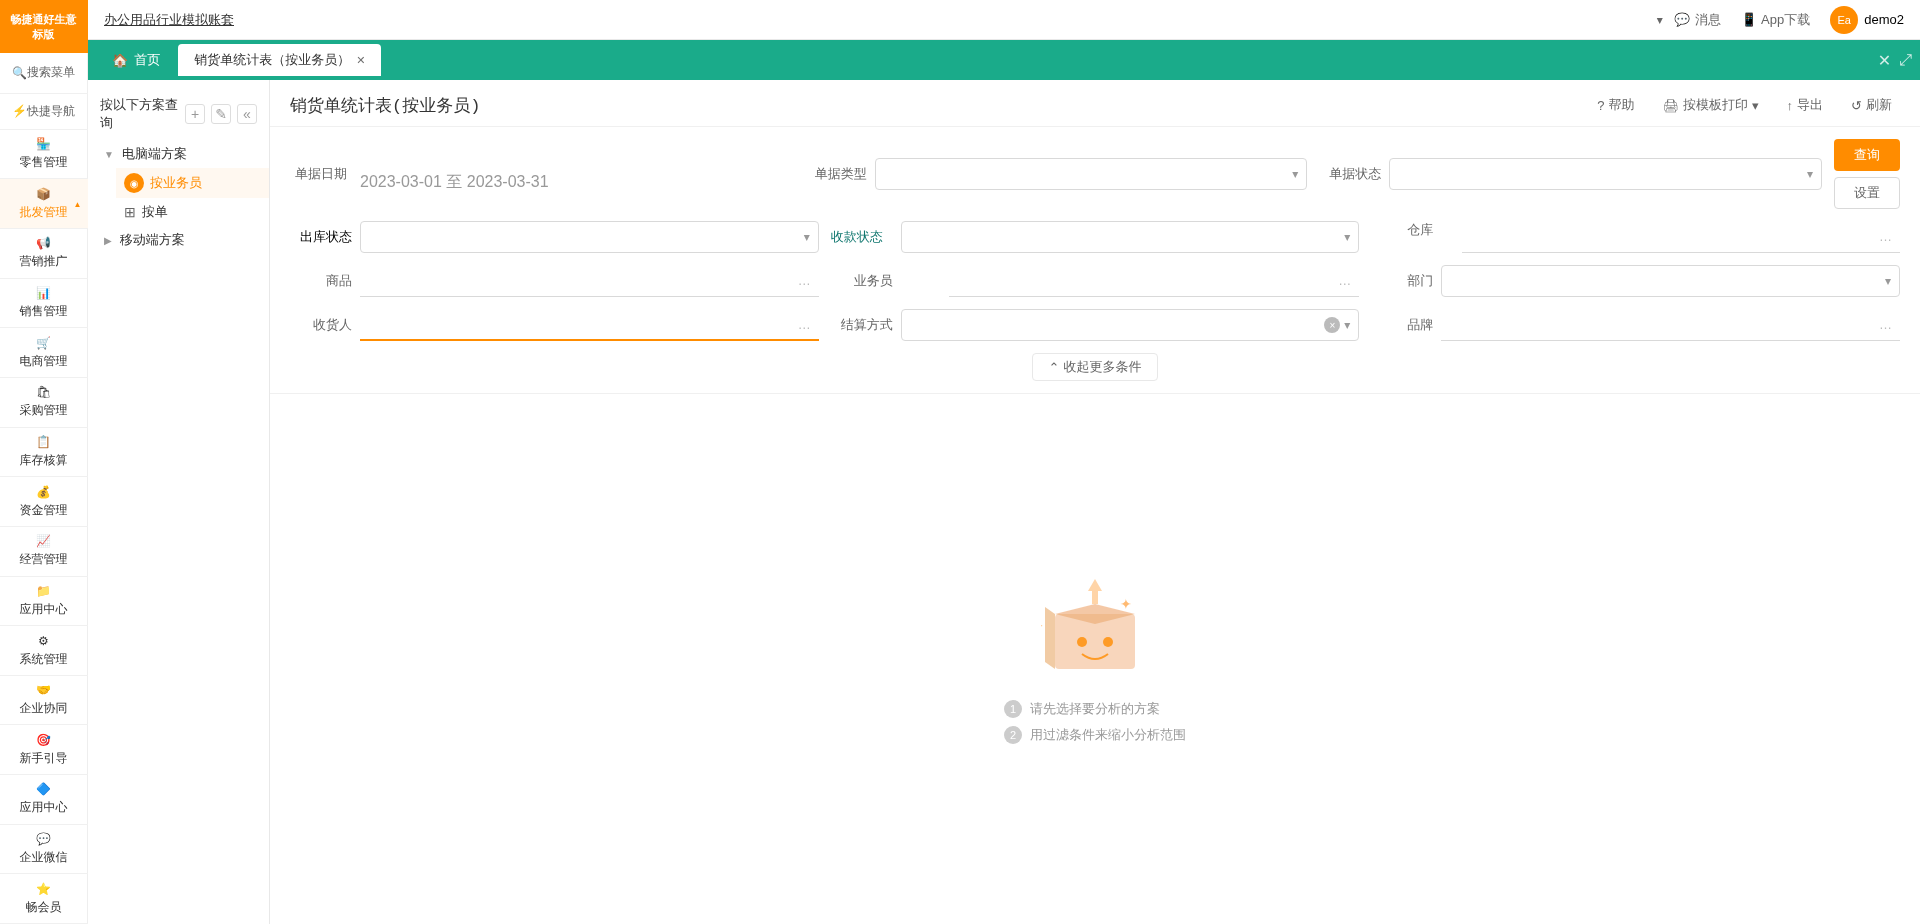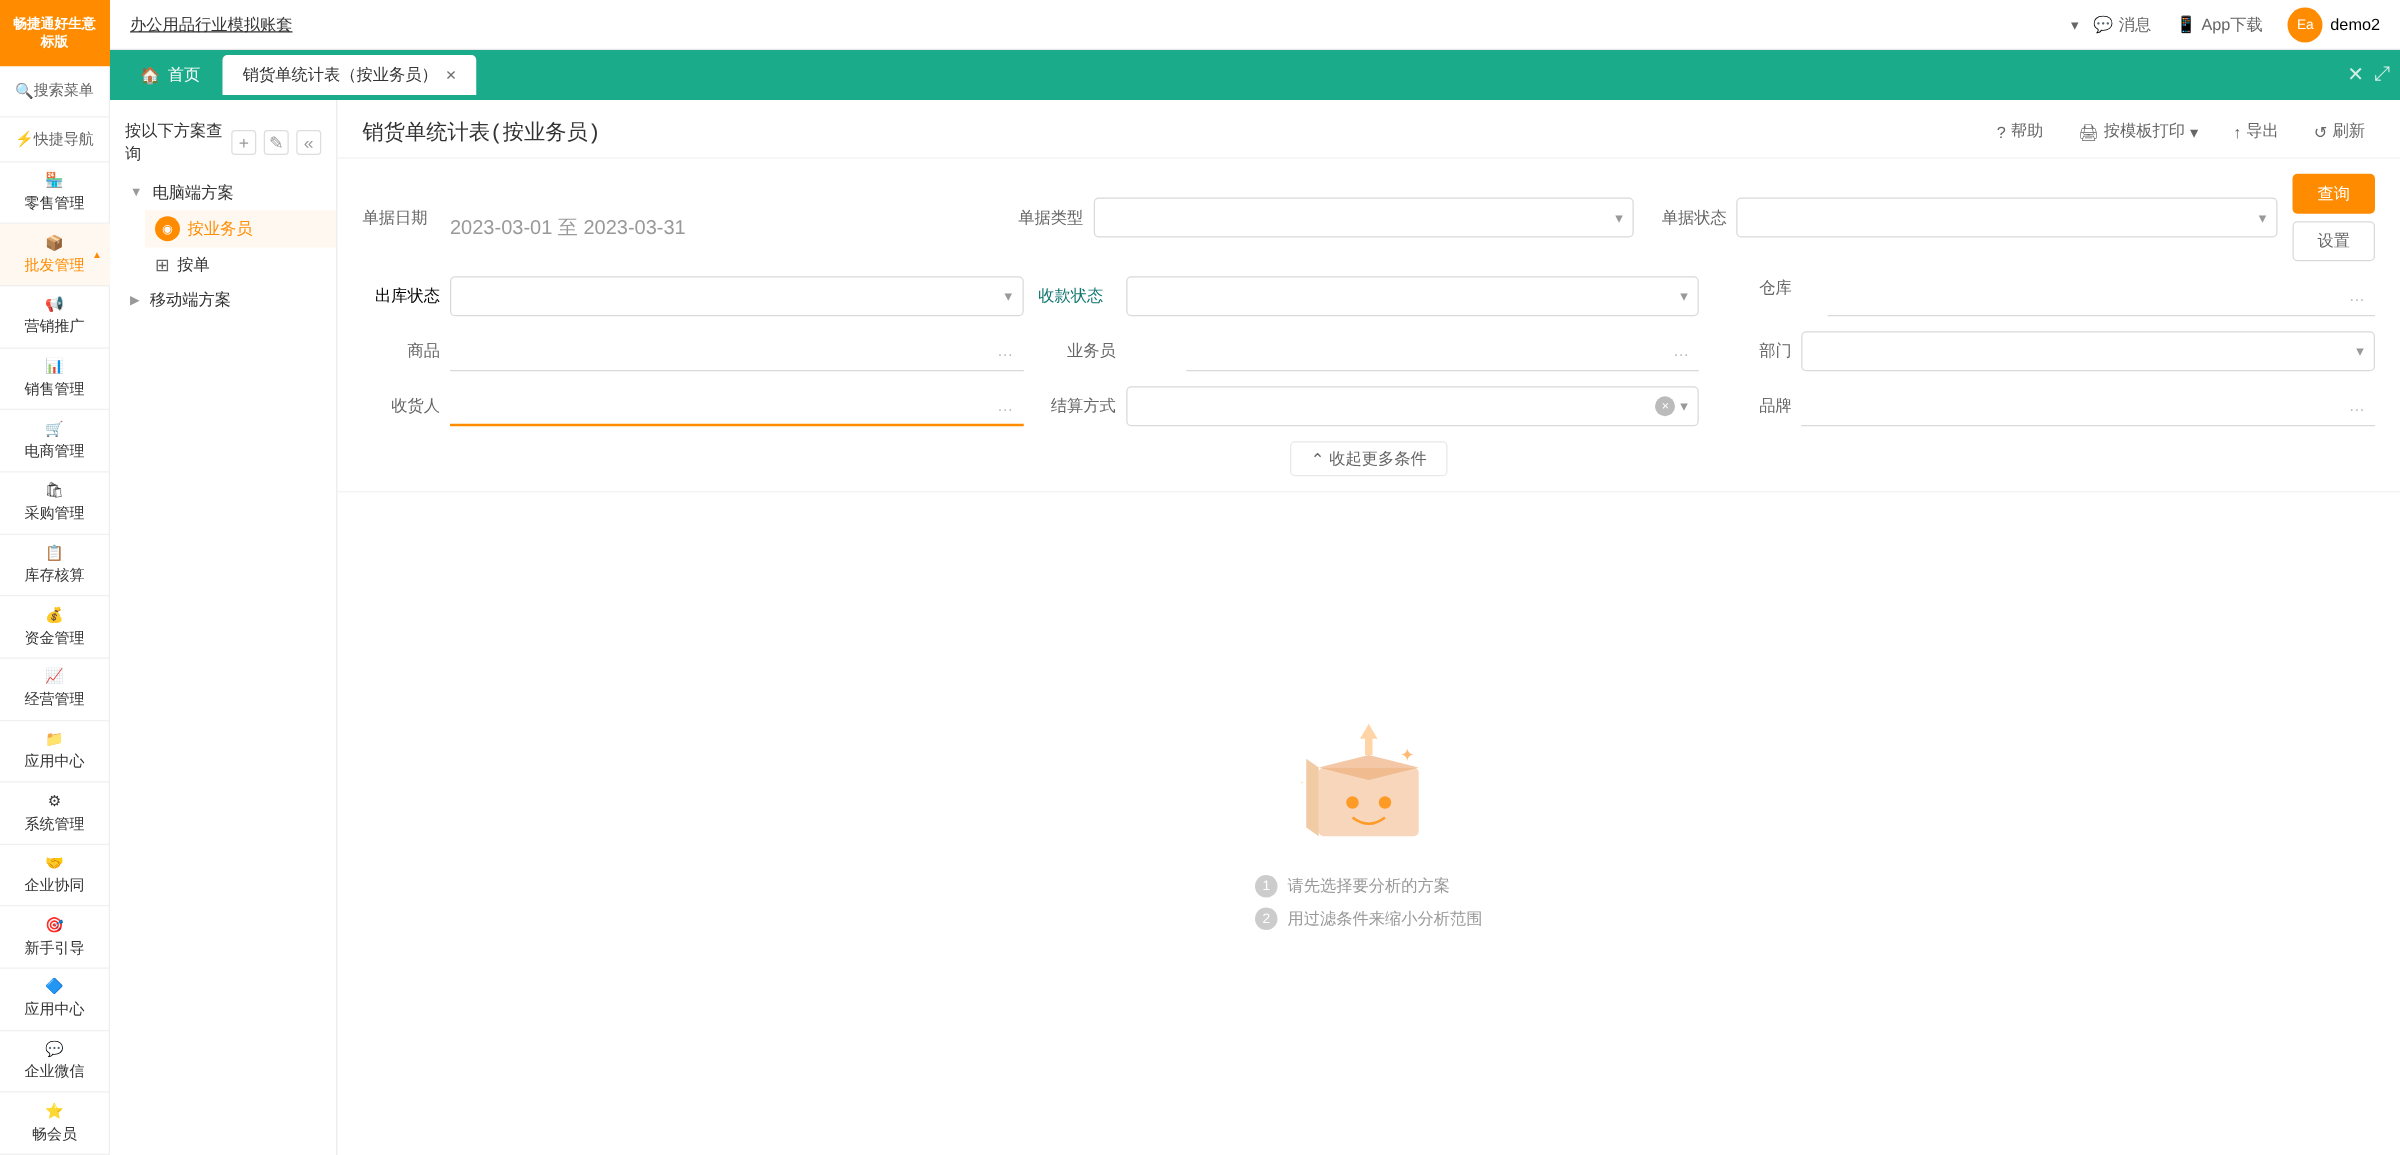--- a/index.html
+++ b/index.html
@@ -246,21 +246,21 @@
               <span>刷新</span>
             </div>
           </div>
         </div>
 
         <div style="padding: 12px 20px; background:#fff; border-bottom:1px solid #f0f0f0;">
 
           <div style="display:grid; grid-template-columns:1fr 1fr 1fr auto; gap:0 12px; align-items:center; margin-bottom:12px;">
 
             <div style="display:flex; align-items:center;">
-              <span style="width:70px; color:#666; font-size:13px; text-align:left; padding-right:8px; flex-shrink:0;">单据日期</span>
+              <span style="width:70px; color:#666; font-size:13px; text-align:center; padding-right:8px; flex-shrink:0;">单据日期</span>
               <div style="flex:1; display:flex; flex-direction:column;">
                 <span style="font-size:16px; color:#999; margin-top:16px;">2023-03-01 至 2023-03-31</span>
               </div>
             </div>
 
             <div style="display:flex; align-items:center;">
               <span style="width:70px; color:#666; font-size:13px; text-align:right; padding-right:8px; flex-shrink:0;">单据类型</span>
               <div style="flex:1; height:32px; border:1px solid #d9d9d9; border-radius:4px; display:flex; align-items:center; padding:0 8px; justify-content:space-between; cursor:pointer;">
                 <span style="color:#bbb;"></span>
                 <span style="color:#999; font-size:12px;">▾</span>

